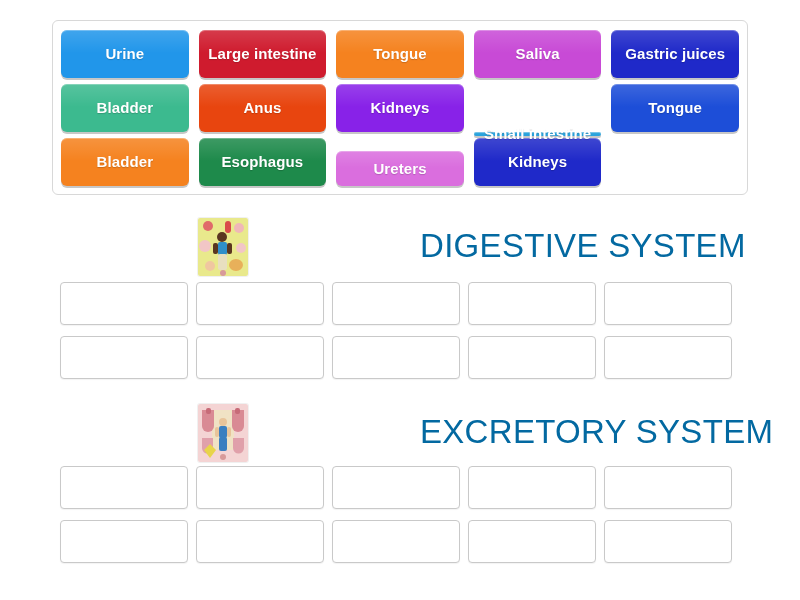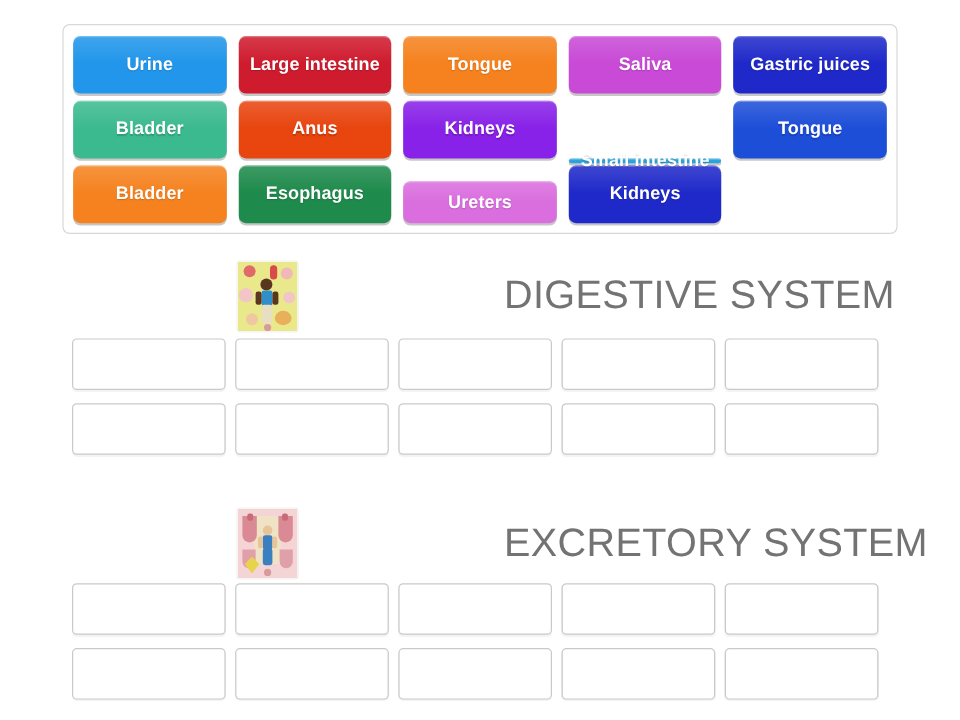--- a/index.html
+++ b/index.html
@@ -72,21 +72,21 @@
   .tile .tile-label { position: relative; z-index: 2; }
   .tile.two-line { line-height: 16px; text-align: right; }
 
   
   .category {
     position: absolute;
     left: 0;
     width: 800px;
   }
   .cat-digestive { top: 214px; }
-  .cat-excretory { top: 420px; }
+  .cat-excretory { top: 400px; }
 
   .cat-header {
     position: relative;
     height: 64px;
     display: flex;
     align-items: center;
   }
   .cat-thumb {
     position: absolute;
     left: 198px;
@@ -99,21 +99,21 @@
   }
   .cat-title {
     position: absolute;
     left: 420px;
     top: 0;
     height: 64px;
     display: flex;
     align-items: center;
     font-size: 33px;
     font-weight: 400;
-    color: #737373;
+    color: #0369a1;
     letter-spacing: 0.3px;
     white-space: nowrap;
     font-family: "Liberation Sans", sans-serif;
   }
 
   .drop-grid {
     position: absolute;
     left: 60px;
     width: 680px;
     display: grid;

